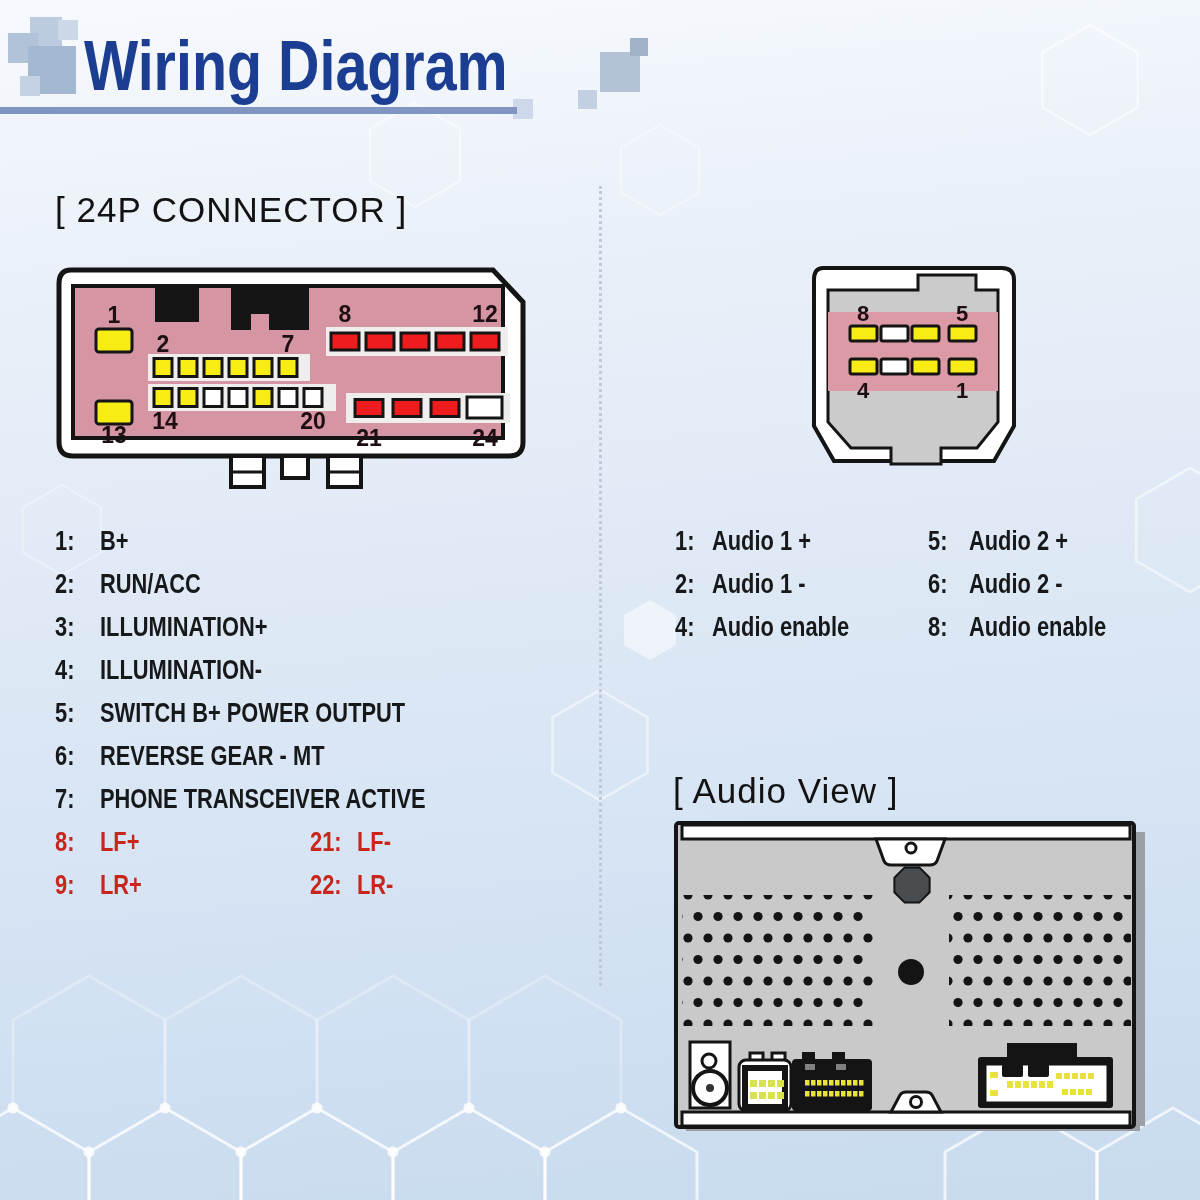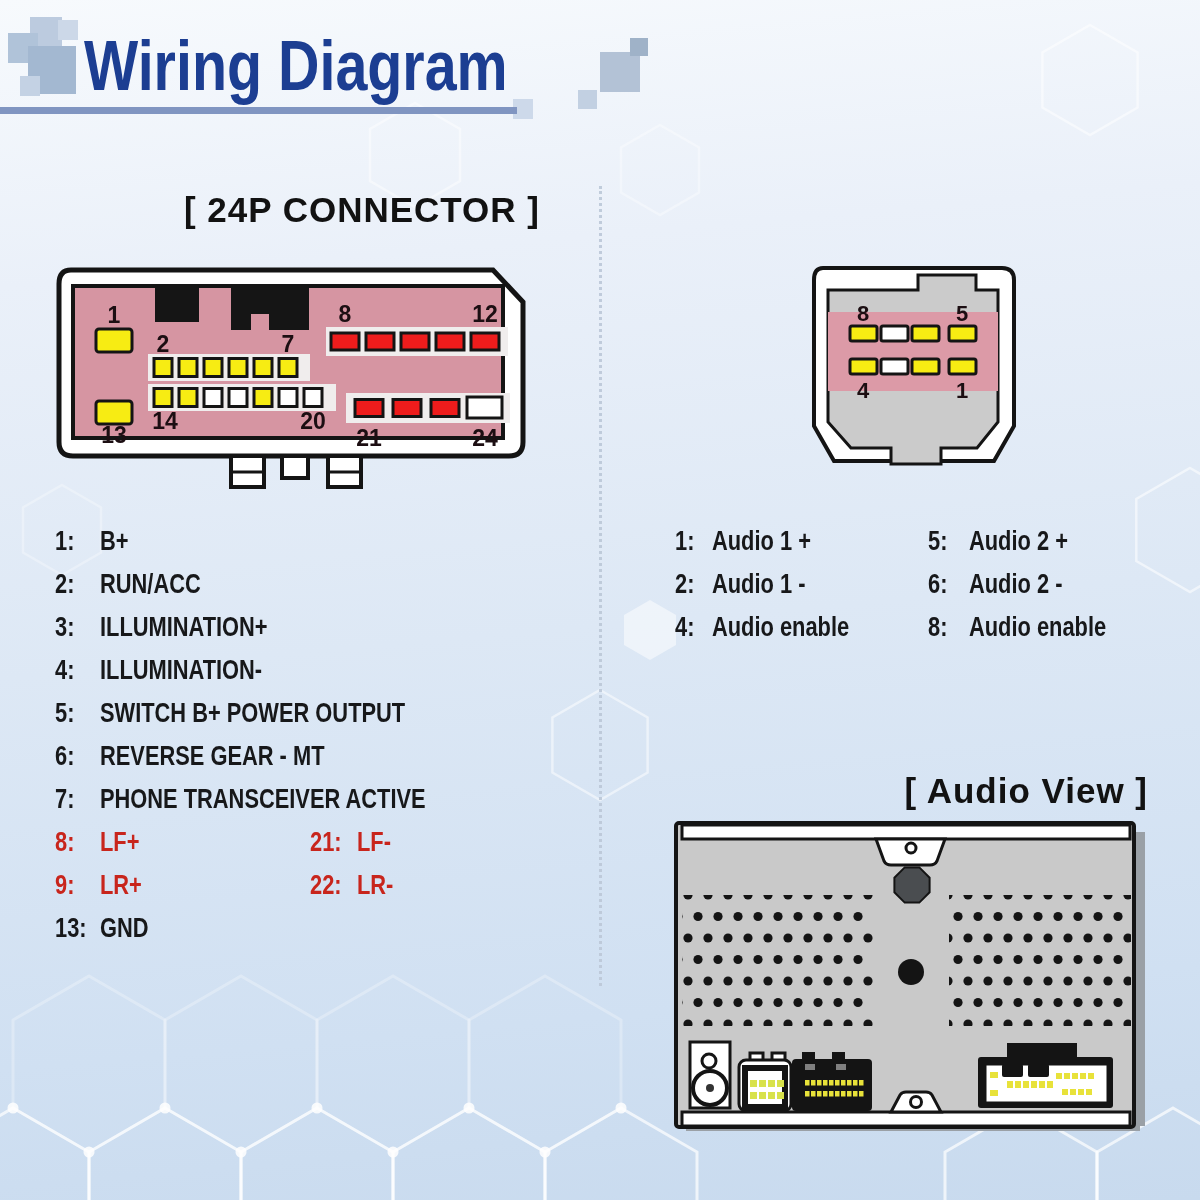--- a/index.html
+++ b/index.html
@@ -8,21 +8,21 @@
         background:linear-gradient(175deg,#f7fafd 0%,#eaf0f9 22%,#dde8f5 52%,#d0e0f2 82%,#c8daee 100%);}
   #hexbg{position:absolute;left:0;top:0;width:1200px;height:1200px;}
   .hx{fill:none;stroke:#ffffff;stroke-width:2.5;}
   .hxrow{fill:none;stroke:#ffffff;stroke-width:3;}
   .hxdot{fill:#ffffff;}
   .sq{position:absolute;}
   h1#title{position:absolute;left:84px;top:26px;margin:0;font-size:70px;font-weight:700;
      color:var(--accent-blue);transform:scaleX(.82);transform-origin:0 0;white-space:nowrap;}
   #title-underline{position:absolute;left:0;top:107px;width:517px;height:7px;background:var(--underline);}
   #divider{position:absolute;left:599px;top:186px;height:800px;width:0;border-left:3px dotted #bcc8d8;opacity:.9;}
-  .heading{position:absolute;font-size:35px;font-weight:700;letter-spacing:1px;color:#121212;text-align:right;white-space:nowrap;}
+  .heading{position:absolute;font-size:35px;font-weight:400;letter-spacing:1px;color:#121212;text-align:left;white-space:nowrap;}
   .h24{left:55px;top:190px;width:485px;}
   .h8{left:715px;top:190px;width:395px;}
   .hrear{left:673px;top:771px;width:475px;}
   .svg24{position:absolute;left:55px;top:266px;width:485px;height:228px;}
   .svg8{position:absolute;left:806px;top:264px;width:215px;height:205px;}
   .svgrear{position:absolute;left:673px;top:820px;width:475px;height:312px;}
   .list{position:absolute;}
   .list24{left:55px;top:524px;width:520px;}
   .list8{left:675px;top:524px;width:480px;}
   .list .row{position:relative;height:43px;}
@@ -251,26 +251,20 @@
         <span class="lbl">LF+</span>
         <span class="num n2">21:</span>
         <span class="lbl l2">LF-</span>
       </div>
       <div class="row red">
         <span class="num">9:</span>
         <span class="lbl">LR+</span>
         <span class="num n2">22:</span>
         <span class="lbl l2">LR-</span>
       </div>
-      <div class="row">
-        <span class="num">13:</span>
-        <span class="lbl">GND</span>
-        <span class="num n2 empty"></span>
-        <span class="lbl l2 empty"></span>
-      </div>
     </div>
 
   <div class="list list8">
 
   <div class="row">
         <span class="num">1:</span>
         <span class="lbl">Audio 1 +</span>
         <span class="num n2">5:</span>
         <span class="lbl l2">Audio 2 +</span>
       </div>

